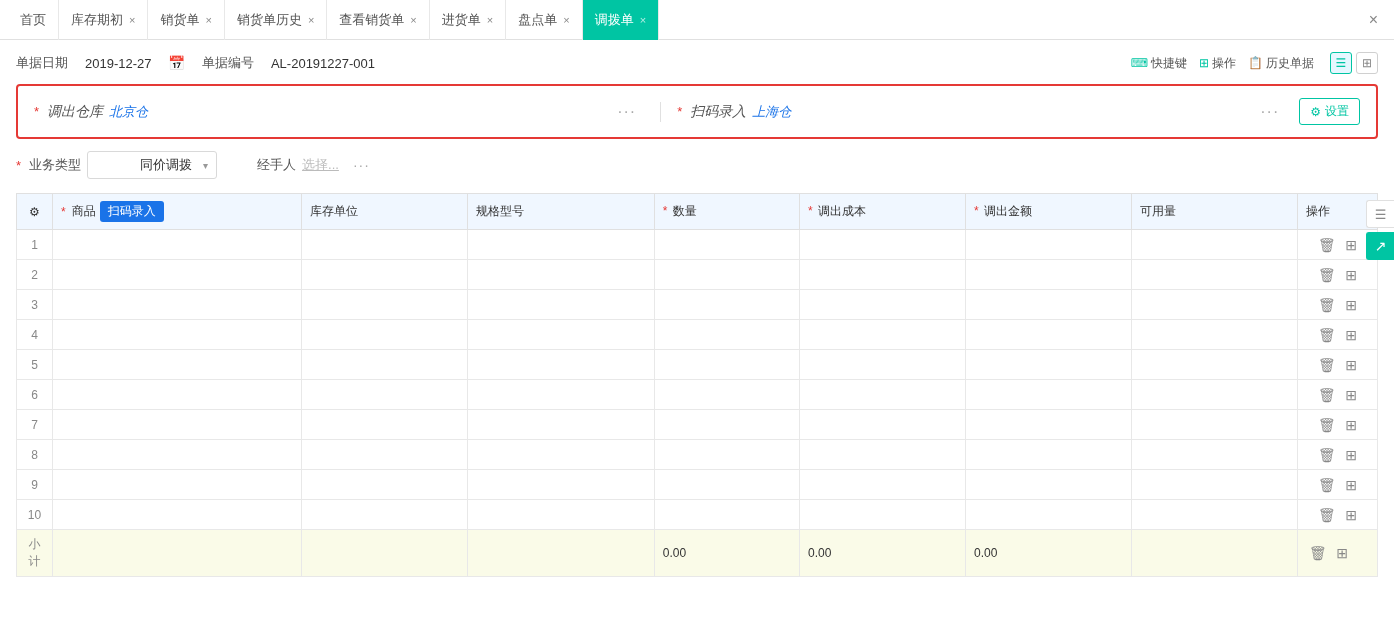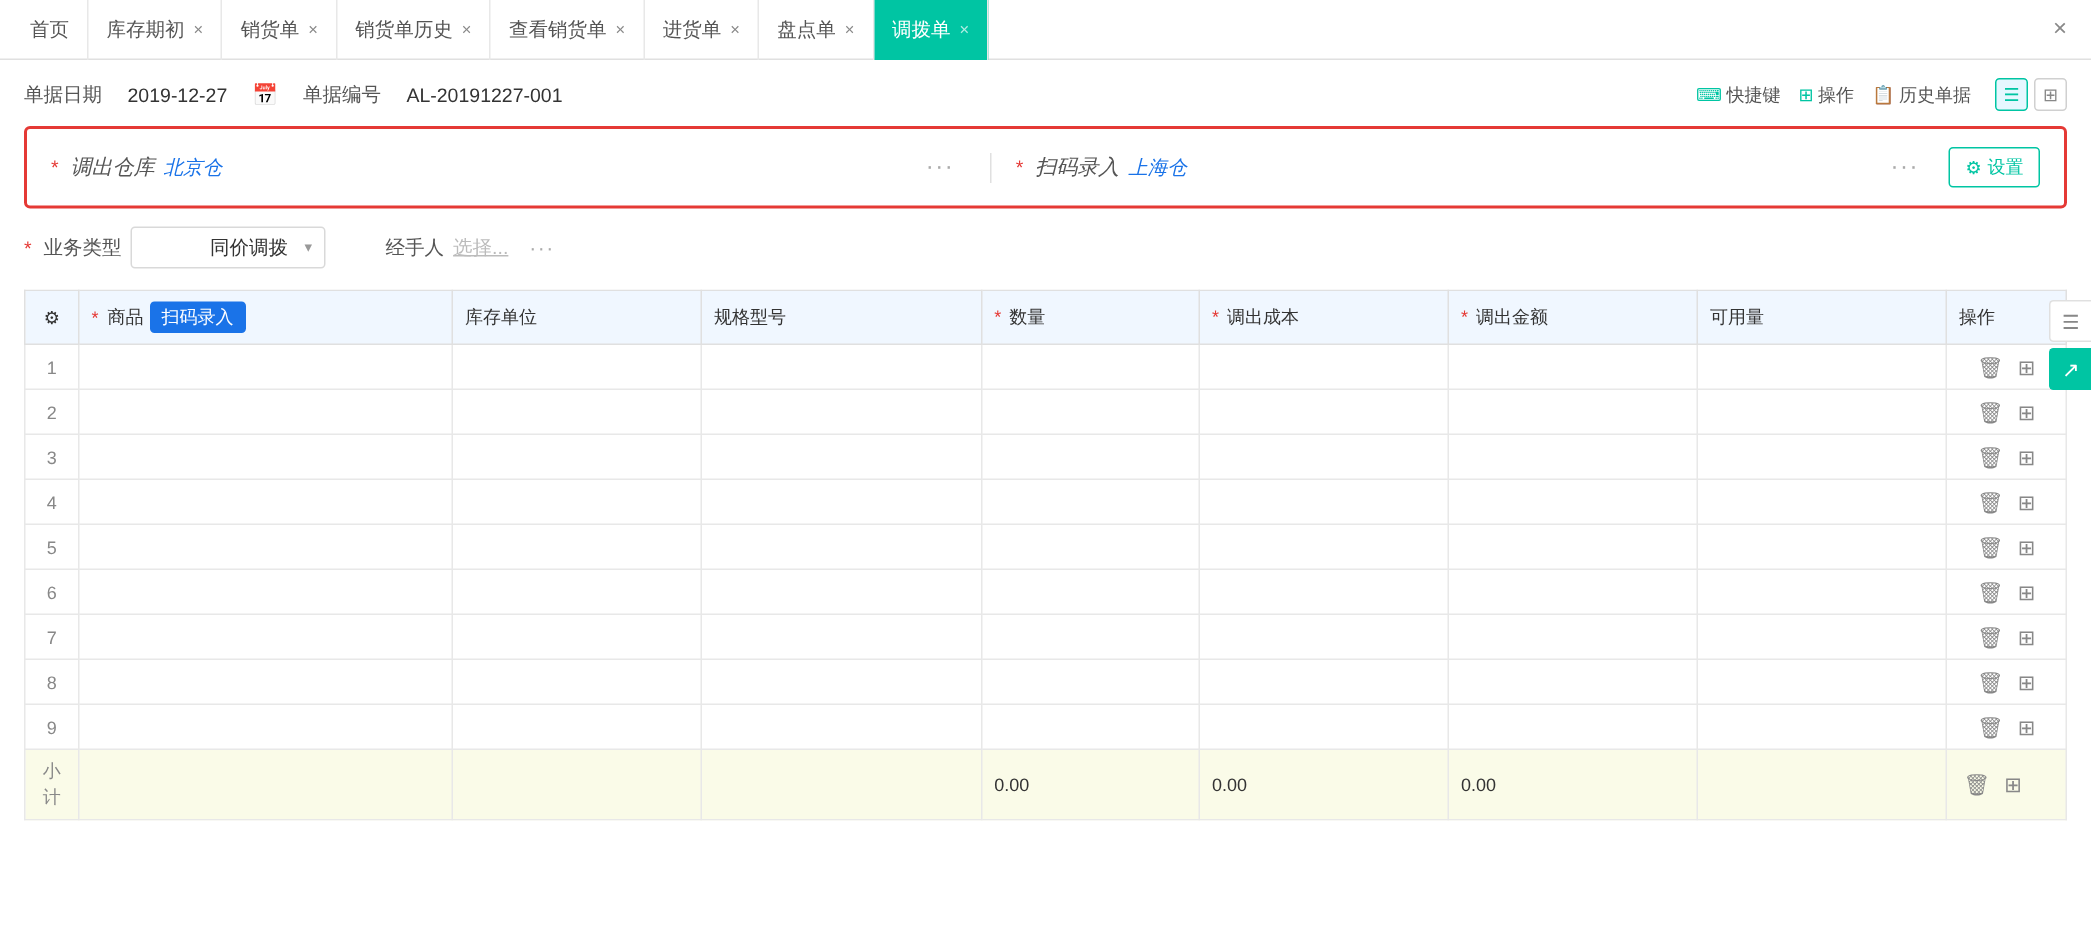--- a/index.html
+++ b/index.html
@@ -572,20 +572,34 @@
       <td class="col-spec"></td>
       <td class="col-qty"></td>
       <td class="col-cost"></td>
       <td class="col-amount"></td>
       <td class="col-avail"></td>
       <td class="col-op" style="text-align:center;">
         <span class="op-btn">🗑</span>
         <span class="op-btn">⊞</span>
       </td>
     </tr>
+          <tr>
+      <td class="row-num">10</td>
+      <td class="col-product"></td>
+      <td class="col-unit"></td>
+      <td class="col-spec"></td>
+      <td class="col-qty"></td>
+      <td class="col-cost"></td>
+      <td class="col-amount"></td>
+      <td class="col-avail"></td>
+      <td class="col-op" style="text-align:center;">
+        <span class="op-btn">🗑</span>
+        <span class="op-btn">⊞</span>
+      </td>
+    </tr>
         </tbody>
       <tfoot>
         <tr class="subtotal-row">
           <td class="row-num">小计</td>
           <td></td>
           <td></td>
           <td></td>
           <td>0.00</td>
           <td>0.00</td>
           <td>0.00</td>

